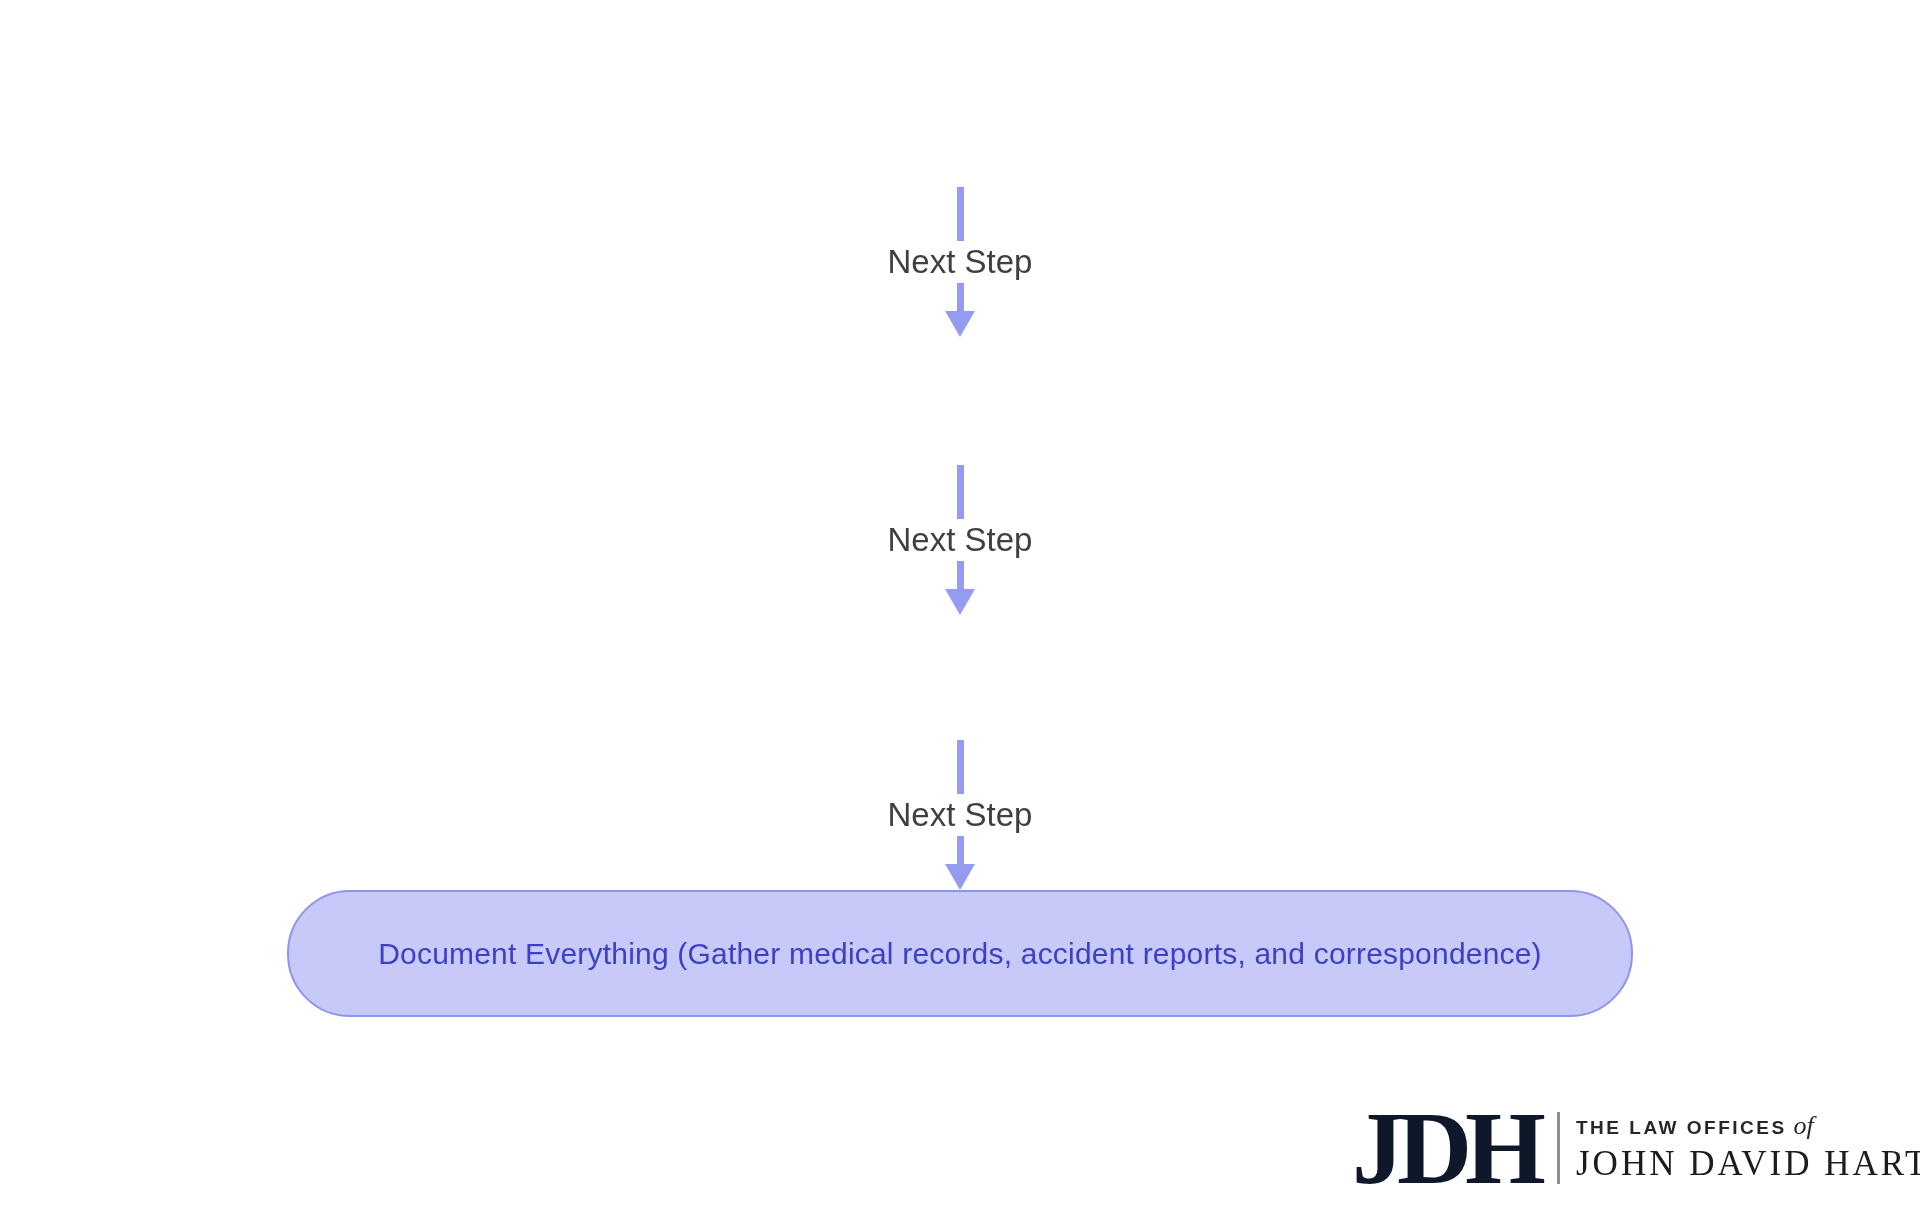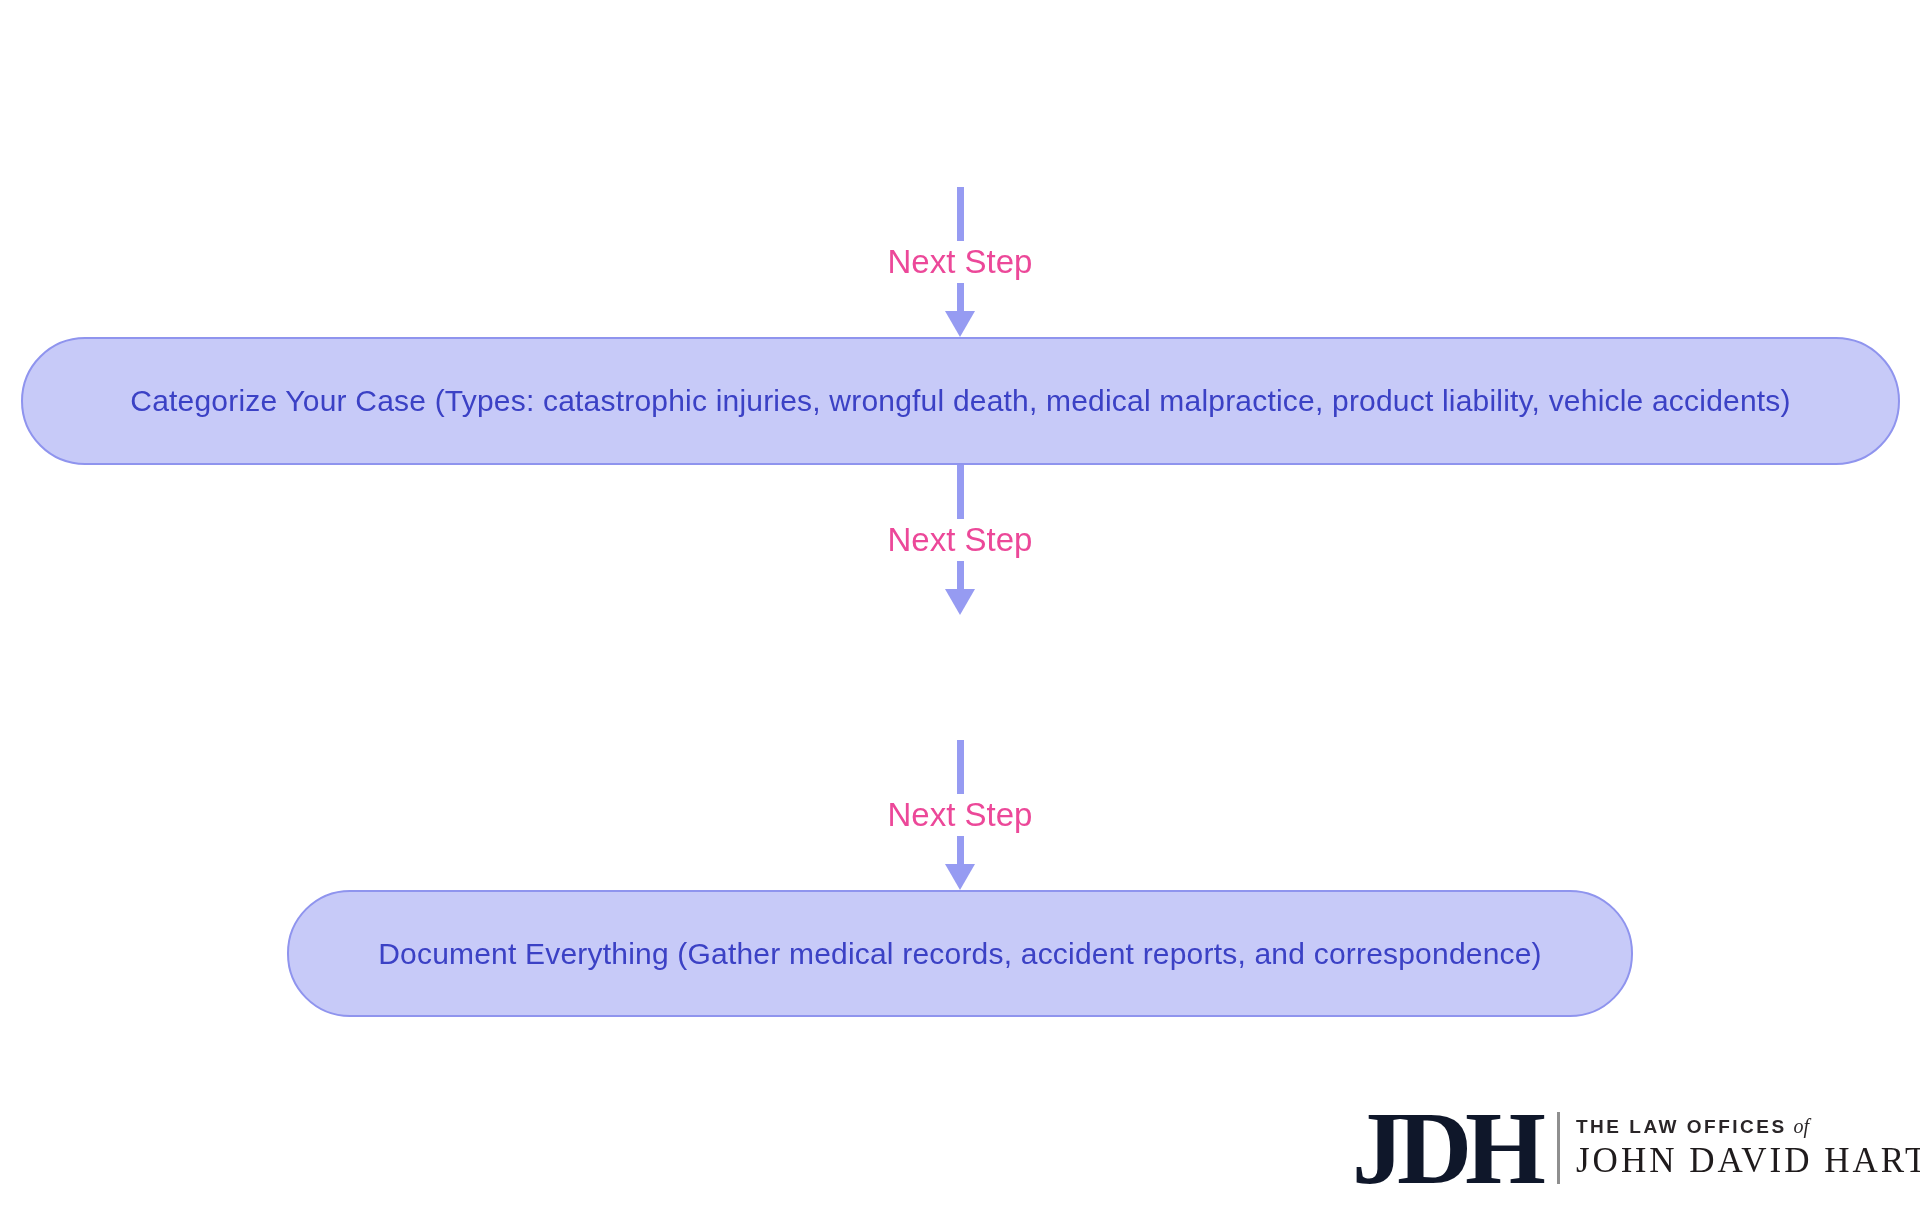--- a/index.html
+++ b/index.html
@@ -61,21 +61,21 @@
     border-right: 15px solid transparent;
     border-top: 26px solid #969bf2;
   }
   .clabel {
     position: absolute;
     left: 50%;
     top: 50%;
     transform: translate(-50%, -50%);
     background: #ffffff;
     padding: 2px 10px;
-    color: #ec4899;
+    color: #404040;
     font-size: 33px;
     white-space: nowrap;
   }
 
   
   .logo {
     position: absolute;
     left: 1352px;
     top: 1105px;
     display: flex;
@@ -104,21 +104,21 @@
     letter-spacing: 2.5px;
     color: #2a2628;
     display: flex;
     align-items: baseline;
     gap: 7px;
   }
   .logo-line1 .of {
     font-family: "Liberation Serif", "DejaVu Serif", serif;
     font-style: italic;
     font-weight: normal;
-    font-size: 20px;
+    font-size: 26px;
     letter-spacing: 0;
   }
   .logo-line2 {
     font-family: "Liberation Serif", "DejaVu Serif", serif;
     font-size: 35px;
     letter-spacing: 3px;
     margin-top: 3px;
     color: #1f1b1c;
     white-space: nowrap;
   }
@@ -128,23 +128,20 @@
 
 <div class="canvas">
 
 
   <div class="connector conn1">
     <div class="cline"></div>
     <div class="chead"></div>
     <div class="clabel">Next Step</div>
   </div>
 
-  <div class="node node2">
-    <span class="node-label">Categorize Your Case (Types: catastrophic injuries, wrongful death, medical malpractice, product liability, vehicle accidents)</span>
-  </div>
 
   <div class="connector conn2">
     <div class="cline"></div>
     <div class="chead"></div>
     <div class="clabel">Next Step</div>
   </div>
 
 
   <div class="connector conn3">
     <div class="cline"></div>

